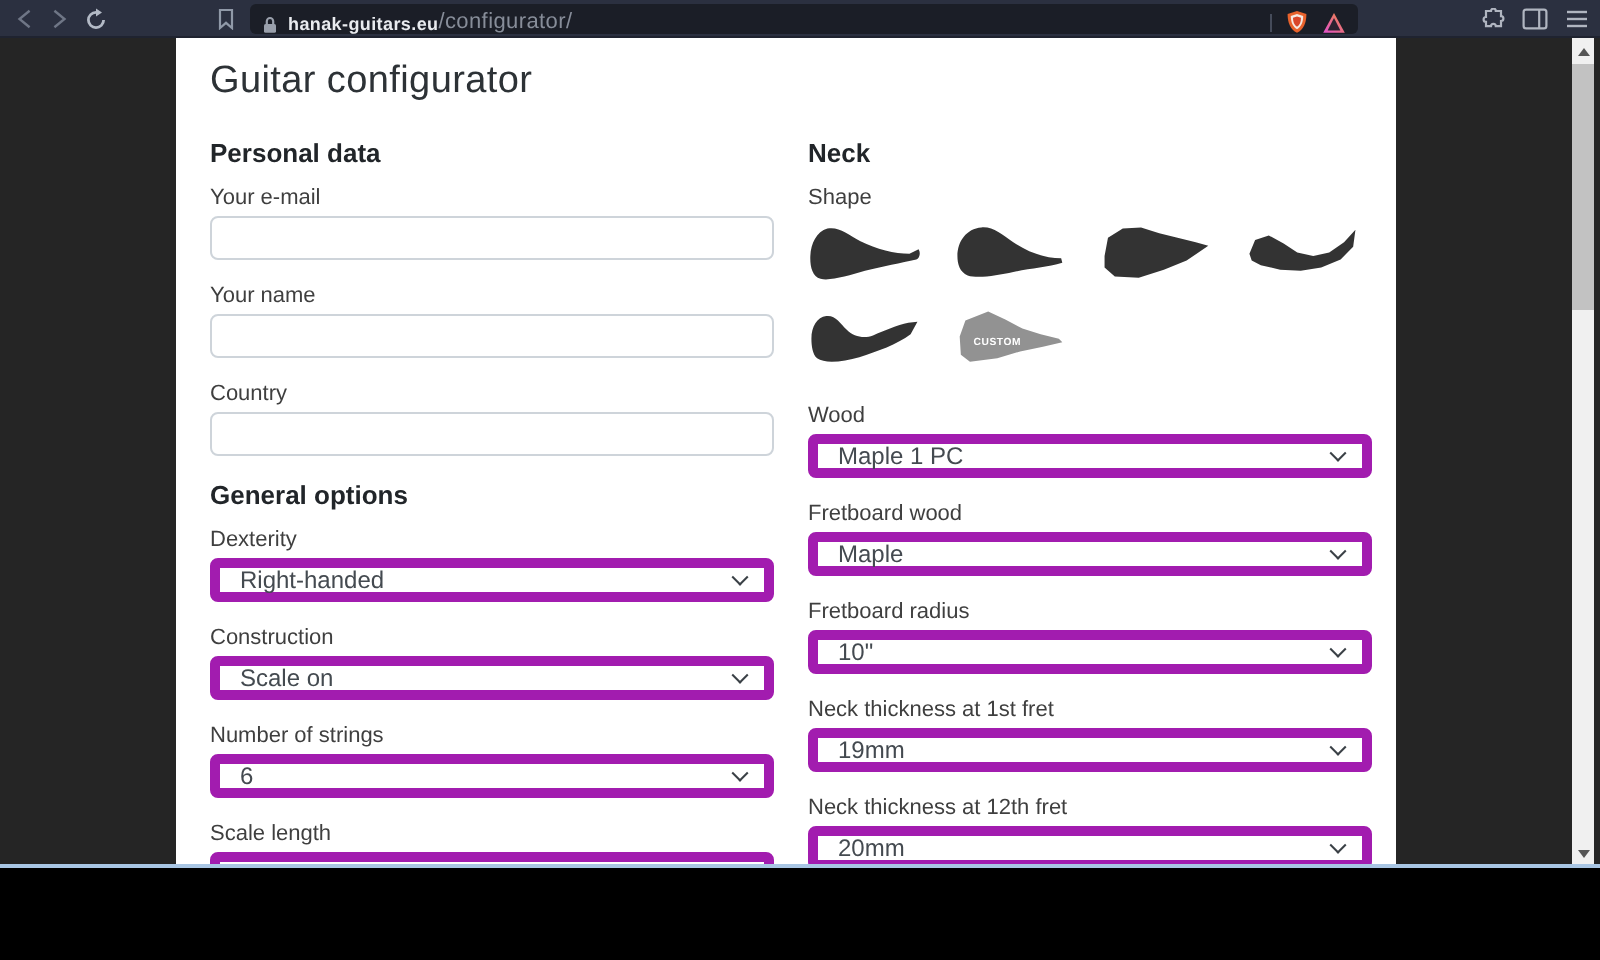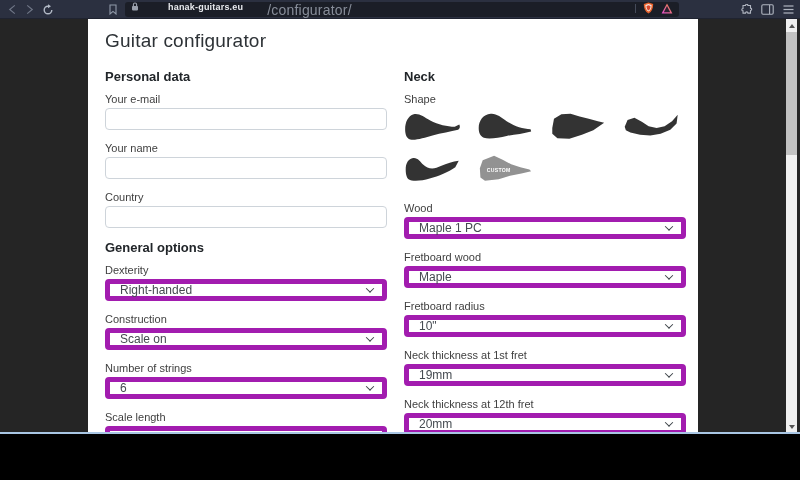--- a/index.html
+++ b/index.html
@@ -10,25 +10,25 @@
   
   .toolbar { position:absolute; top:0; left:0; width:800px; height:19px;
              background:#2b3040; border-bottom:1px solid #1f2330;
              display:flex; align-items:center; }
   .nav-btn { position:absolute; top:3px; width:13px; height:13px; display:flex;
              align-items:center; justify-content:center; cursor:pointer; }
   .nav-back { left:6px; } .nav-fwd { left:23px; } .nav-reload { left:41px; }
   .bookmark-btn { position:absolute; left:106px; top:3px; width:13px; height:13px;
                   display:flex; align-items:center; justify-content:center; cursor:pointer; }
   .urlbar { position:absolute; left:125px; top:2px; width:554px; height:15px;
-            background:#1b1e27; border-radius:3px; display:flex; align-items:flex-start;
-            padding:0 6px; cursor:text;gap:24px; }
+            background:#1b1e27; border-radius:3px; display:flex; align-items:flex-end;
+            padding:0 6px; cursor:text; }
   .urlbar .lock { margin-right:5px; display:flex; }
   .url-host { color:#e9ebef; font-size:9px; font-weight:bold; letter-spacing:.2px; }
-  .url-path { color:#878d99; font-size:14px; letter-spacing:.2px; }
+  .url-path { color:#878d99; font-size:11px; letter-spacing:.2px; }
   .url-right { margin-left:auto; display:flex; align-items:center; gap:7px; }
   .url-sep { width:1px; height:9px; background:#454b5a; }
   .tb-right { position:absolute; right:5px; top:3px; display:flex; gap:8px; align-items:center; }
   .tb-ic { width:13px; height:13px; display:flex; align-items:center; justify-content:center; cursor:pointer; }
 
   
   .viewport { position:absolute; top:19px; left:0; width:800px; height:414px; background:#252525; }
   .pagearea { position:absolute; left:88px; top:0; width:610px; height:414px; background:#ffffff; overflow:hidden; }
 
   .page-title { position:absolute; left:17px; top:11px; font-size:19px; font-weight:400;

